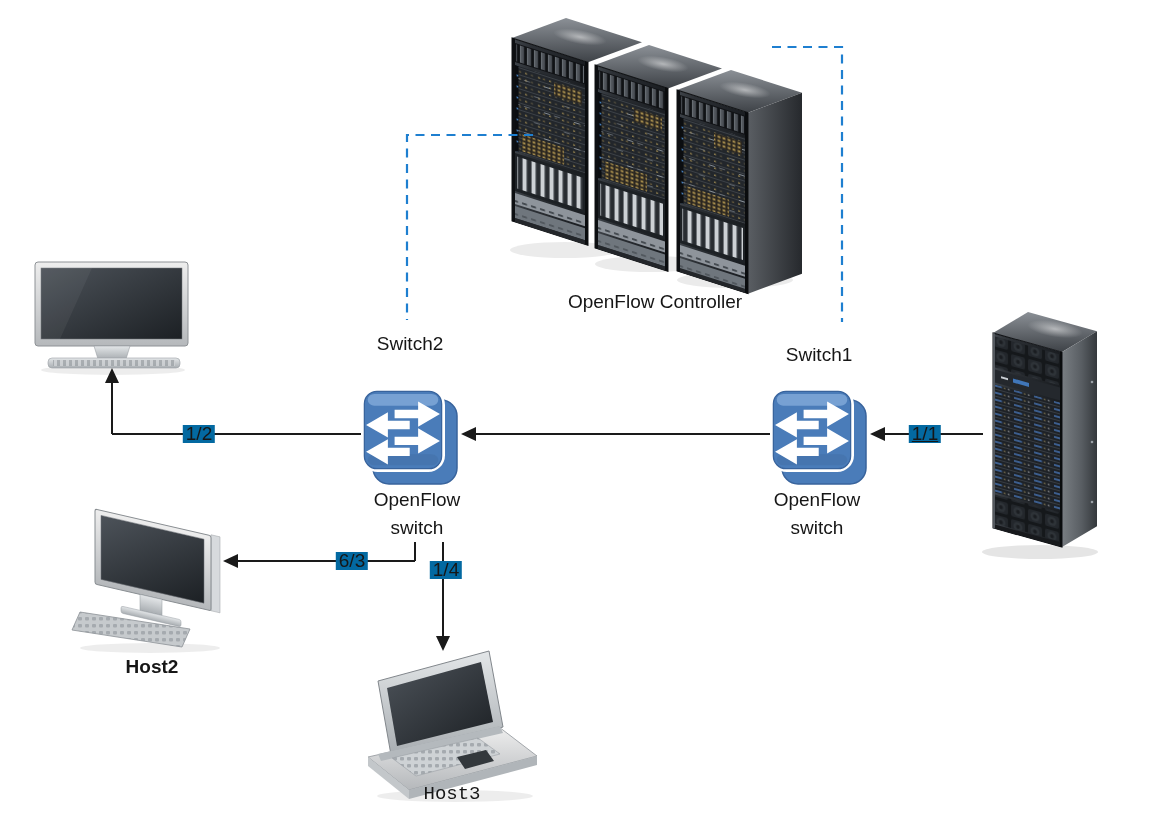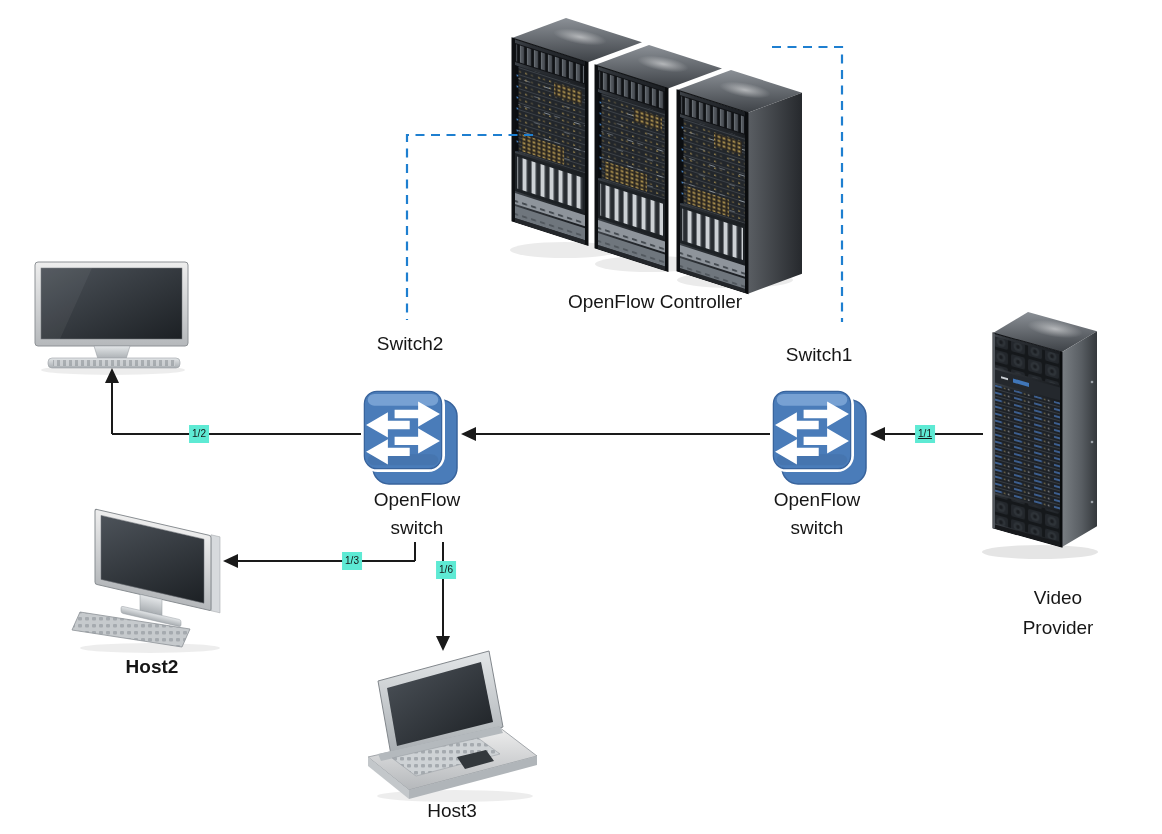--- a/index.html
+++ b/index.html
@@ -2,21 +2,21 @@
 <html><head>
 <meta charset="utf-8">
 <style>
   html,body{margin:0;padding:0;background:#ffffff;}
   .canvas{position:relative;width:1162px;height:834px;background:#ffffff;
           font-family:"Liberation Sans",sans-serif;overflow:hidden;}
   .canvas svg.layer{position:absolute;left:0;top:0;}
   .lbl{position:absolute;transform:translateX(-50%);color:#161616;
        font-size:19px;line-height:28px;text-align:center;white-space:pre-line;}
   .port{position:absolute;transform:translateX(-50%);color:#161616;
-        font-size:10px;line-height:18px;background:#5eead4;padding:0 3px;}
+        font-size:19px;line-height:18px;background:#0369a1;padding:0 3px;}
 </style>
 </head>
 <body>
 
 <div class="canvas">
 
 <svg class="layer" width="1162" height="834" viewBox="0 0 1162 834">
   <defs>
     <linearGradient id="gTop" x1="0" y1="0" x2="0" y2="1">
       <stop offset="0" stop-color="#8b9096"></stop>
@@ -292,24 +292,22 @@
 <div class="lbl" style="left:655px;top:288px;">OpenFlow Controller</div>
 
 <div class="lbl" style="left:410px;top:330px;">Switch2</div>
 <div class="lbl" style="left:819px;top:341px;text-align:right;">Switch1</div>
 
 <div class="lbl" style="left:417px;top:486px;">OpenFlow
 switch</div>
 <div class="lbl" style="left:817px;top:486px;">OpenFlow
 switch</div>
 
-<div class="lbl" style="left:1058px;top:583px;line-height:30px;">Video
-Provider</div>
 
 <div class="lbl" style="left:152px;top:653px;font-weight:bold;">Host2</div>
-<div class="lbl" style="left:452px;top:797px;">Host3</div>
+<div class="lbl" style="left:452px;top:780px;font-family:Liberation Mono, monospace;">Host3</div>
 
 <div class="port" style="left:925px;top:425px;text-decoration:underline;">1/1</div>
 <div class="port" style="left:199px;top:425px;">1/2</div>
-<div class="port" style="left:352px;top:552px;">1/3</div>
-<div class="port" style="left:446px;top:561px;">1/6</div>
+<div class="port" style="left:352px;top:552px;">6/3</div>
+<div class="port" style="left:446px;top:561px;">1/4</div>
 
 </div>
 
 </body></html>

